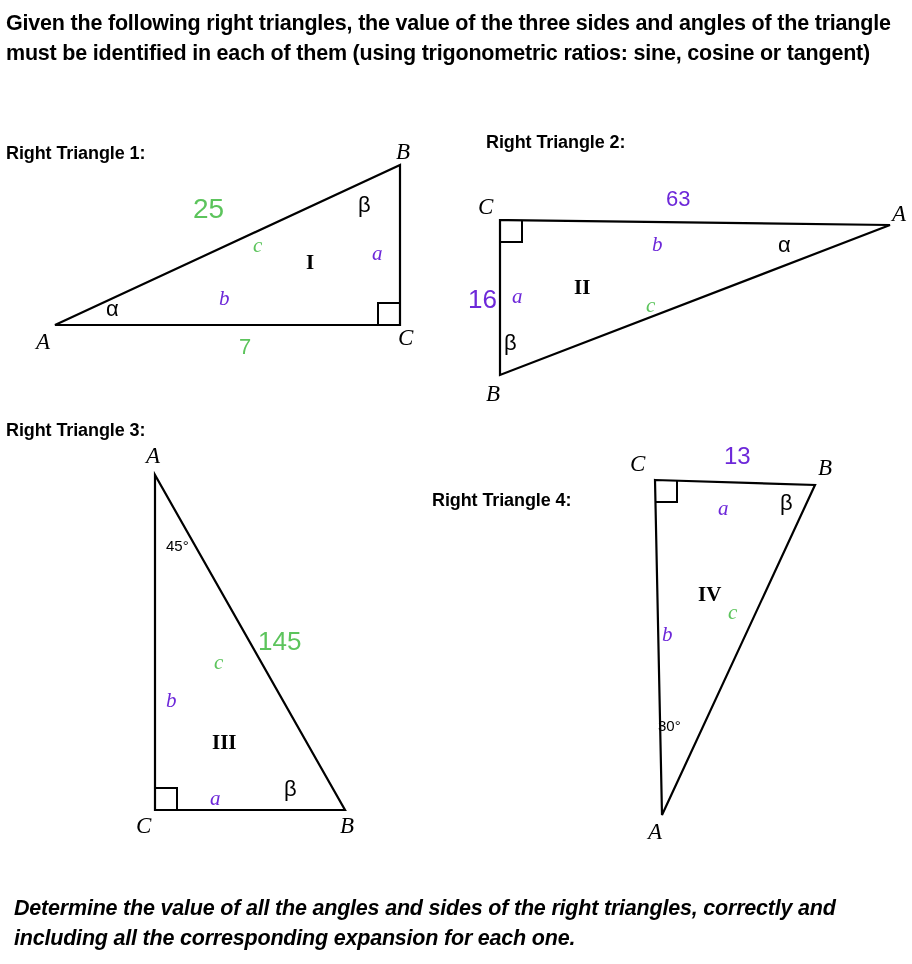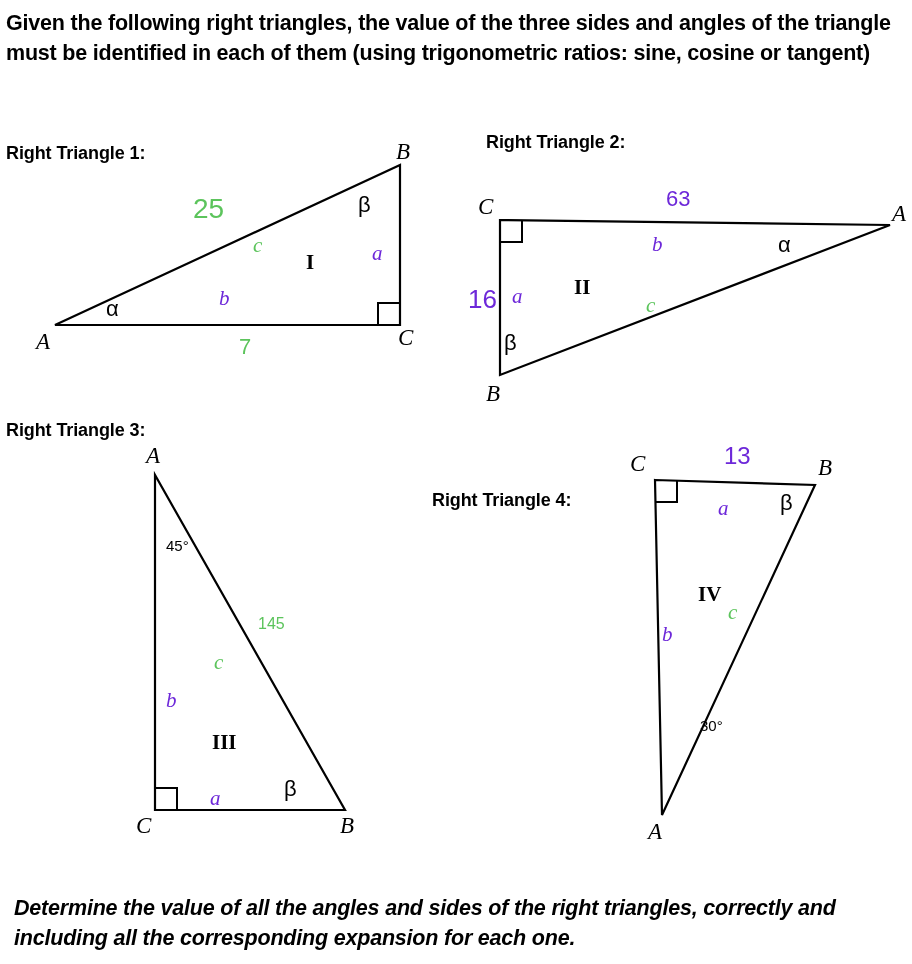--- a/index.html
+++ b/index.html
@@ -126,21 +126,21 @@
   <svg width="420" height="420" viewBox="0 0 420 420">
 
     <polygon points="155,35 155,370 345,370" fill="none" stroke="#000000" stroke-width="2.2"></polygon>
     <polyline points="155,348 177,348 177,370" fill="none" stroke="#000000" stroke-width="2"></polyline>
   </svg>
   <div class="lbl vertex" style="left:146px; top:4px;">A</div>
   <div class="lbl vertex" style="left:136px; top:374px;">C</div>
   <div class="lbl vertex" style="left:340px; top:374px;">B</div>
 
   <div class="lbl num-deg" style="left:166px; top:98px;">45°</div>
-  <div class="lbl green" style="left:258px; top:176px; font-size:16px;">145</div>
+  <div class="lbl green" style="left:258px; top:188px; font-size:26px;">145</div>
   <div class="lbl side-italic green" style="left:214px; top:212px;">c</div>
   <div class="lbl side-italic purple" style="left:166px; top:250px;">b</div>
   <div class="lbl roman" style="left:212px; top:292px;">III</div>
   <div class="lbl side-italic purple" style="left:210px; top:348px;">a</div>
   <div class="lbl angle-greek black" style="left:284px; top:338px;">β</div>
 </div>
 
 <div class="tri-label" style="left:432px; top:490px;">Right Triangle 4:</div>
 
 <div class="fig" id="fig4" style="left:600px; top:440px; width:312px; height:420px;">
@@ -152,16 +152,16 @@
   <div class="lbl vertex" style="left:30px; top:12px;">C</div>
   <div class="lbl vertex" style="left:218px; top:16px;">B</div>
   <div class="lbl vertex" style="left:48px; top:380px;">A</div>
 
   <div class="lbl purple" style="left:124px; top:4px; font-size:24px;">13</div>
   <div class="lbl side-italic purple" style="left:118px; top:58px;">a</div>
   <div class="lbl angle-greek black" style="left:180px; top:52px;">β</div>
   <div class="lbl roman" style="left:98px; top:144px;">IV</div>
   <div class="lbl side-italic green" style="left:128px; top:162px;">c</div>
   <div class="lbl side-italic purple" style="left:62px; top:184px;">b</div>
-  <div class="lbl num-deg" style="left:58px; top:278px;margin-left:42px;">30°</div>
+  <div class="lbl num-deg" style="left:58px; top:278px;">30°</div>
 </div>
 
 <div class="instr" id="instr-bottom">Determine the value of all the angles and sides of the right triangles, correctly and including all the corresponding expansion for each one.</div>
 
 </body></html>

